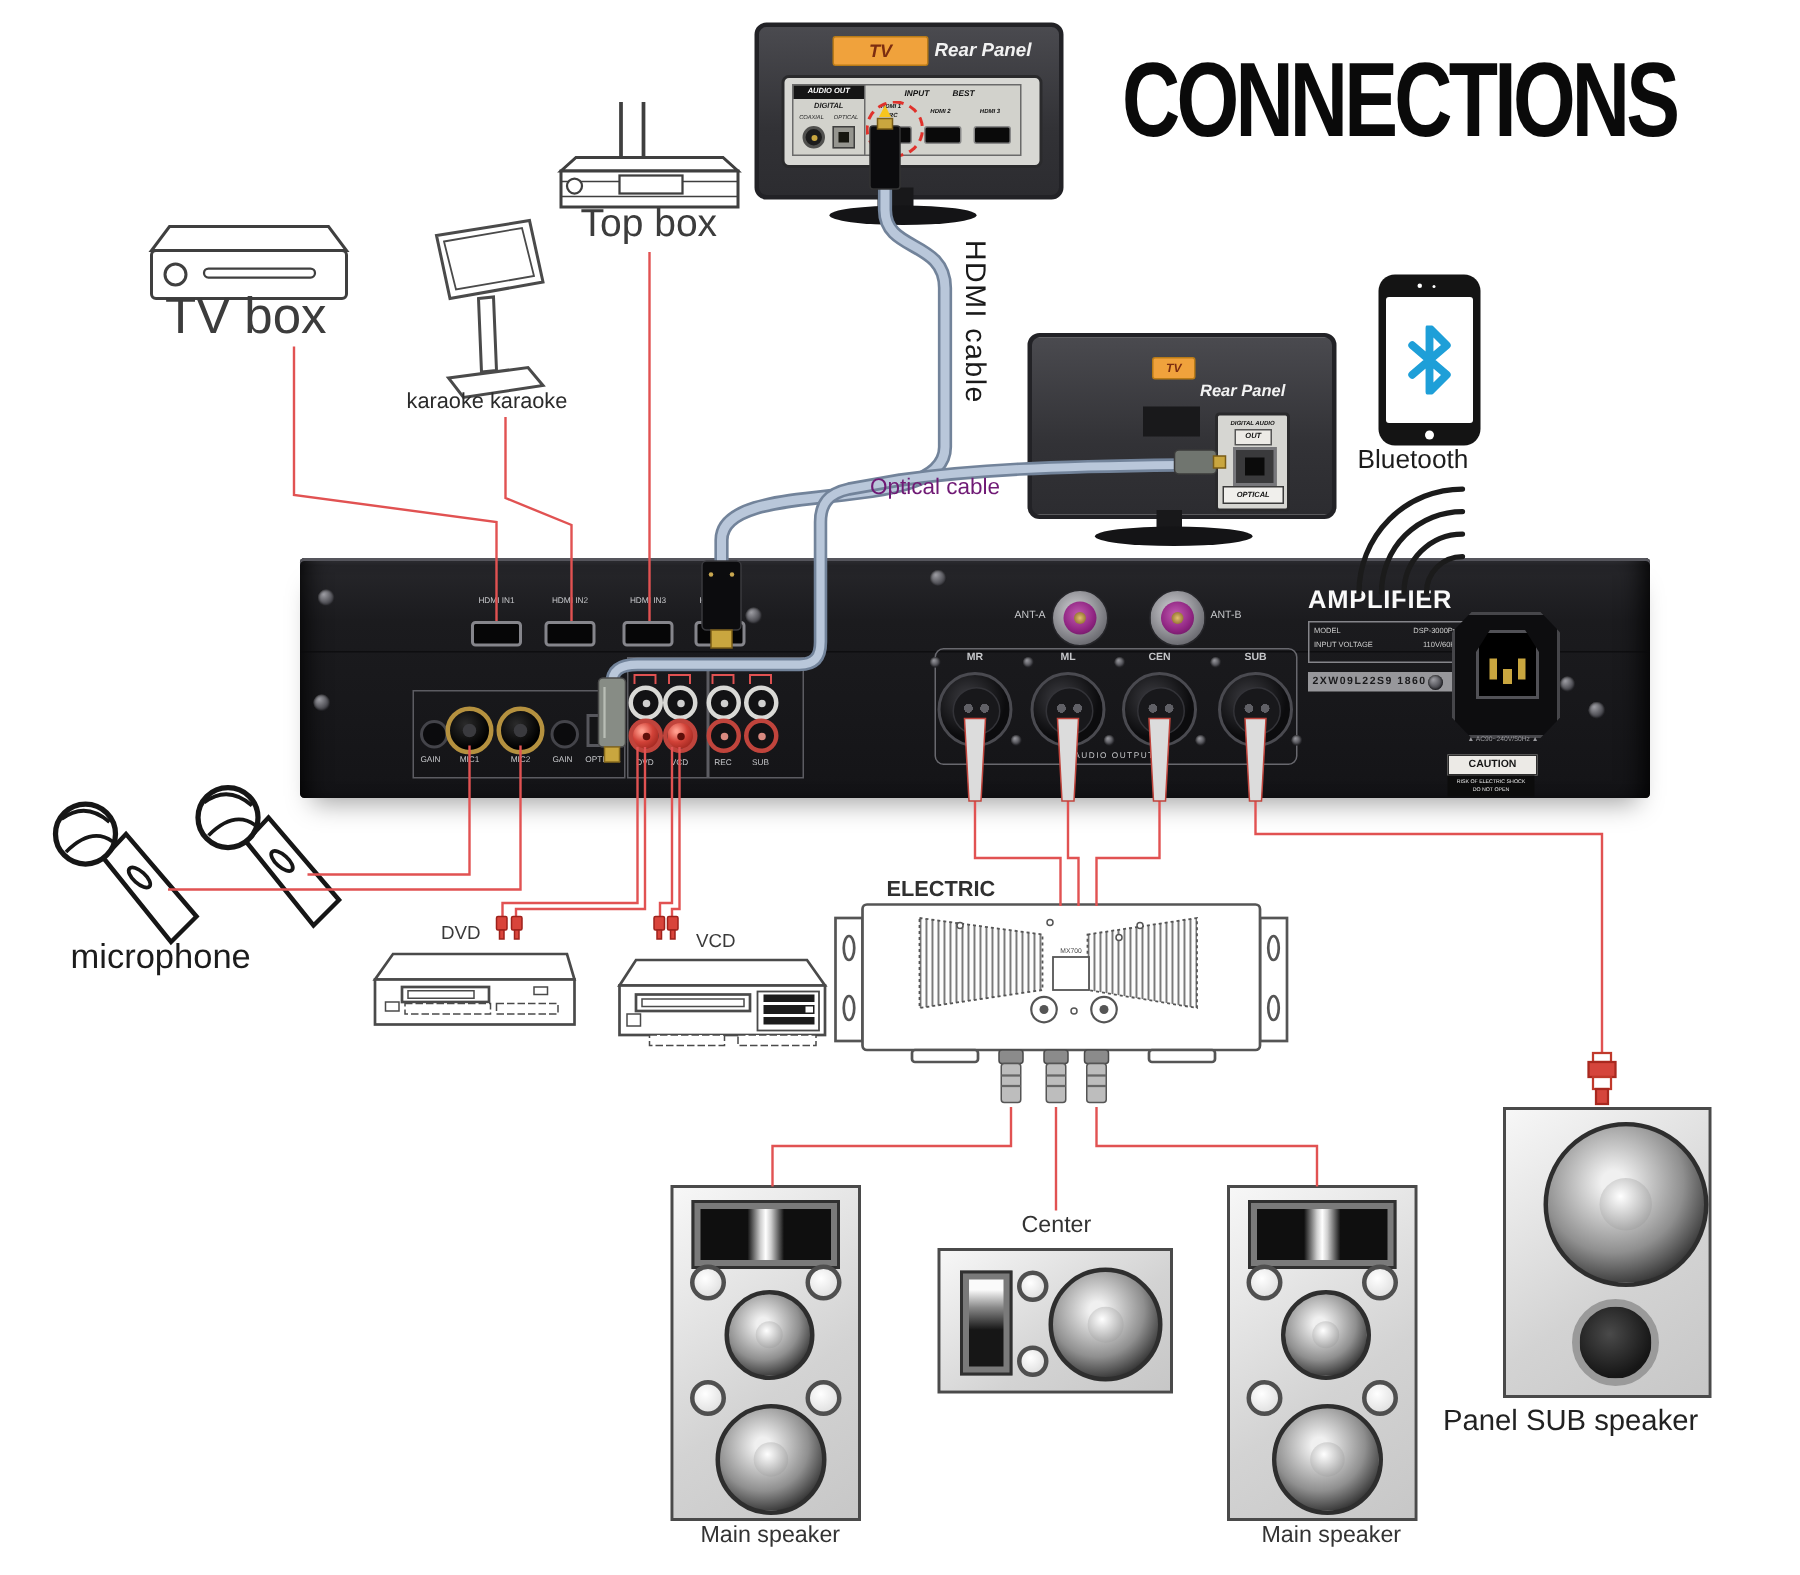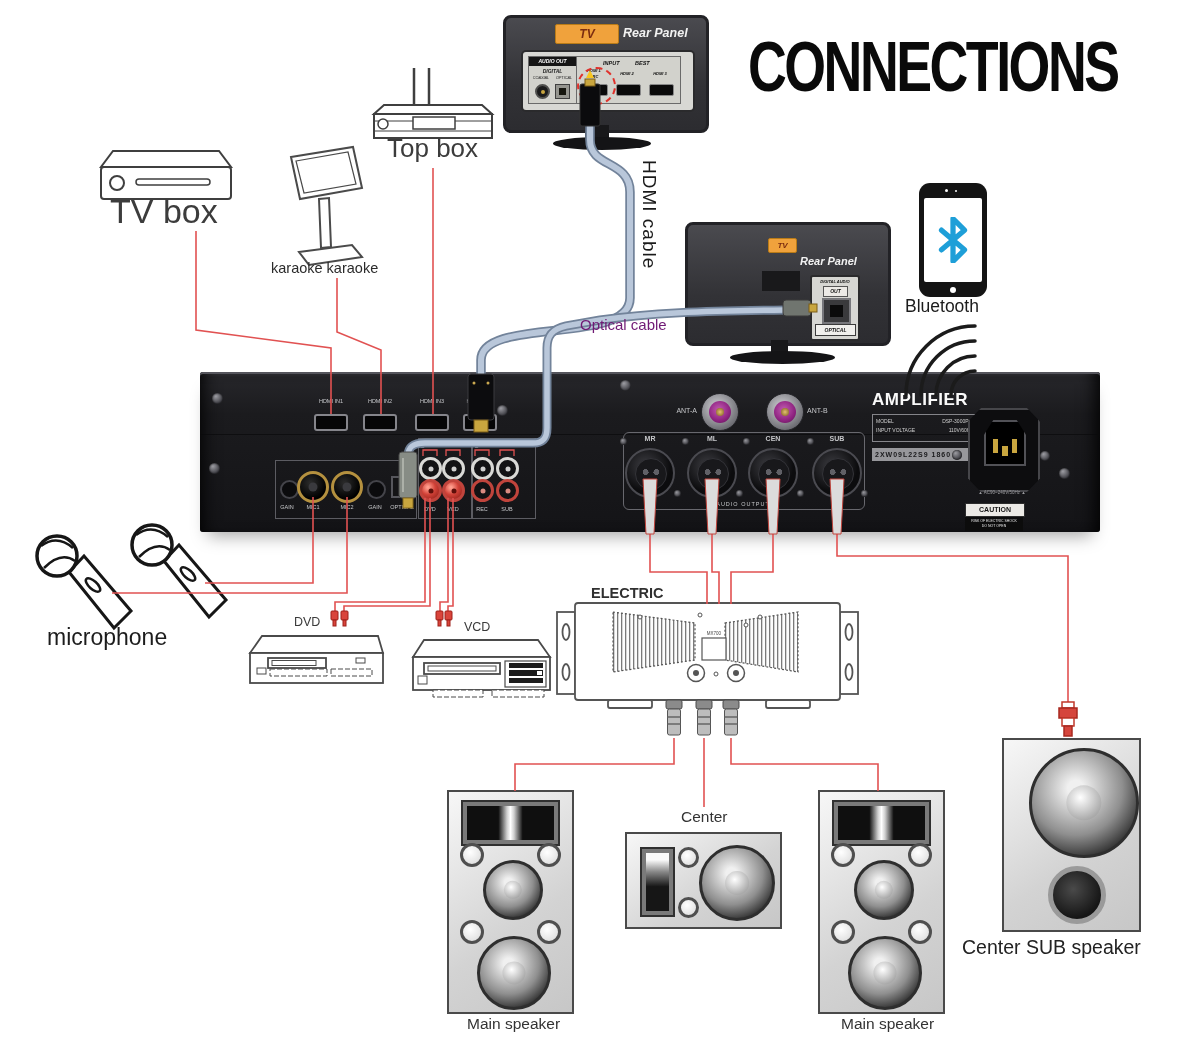--- a/index.html
+++ b/index.html
@@ -506,15 +506,15 @@
   <div class="t" style="left:638px;top:160px;font-size:19px;writing-mode:vertical-rl;letter-spacing:1px;color:#1a1a1a;">HDMI cable</div>
   <div class="t" style="left:580px;top:316px;font-size:15px;color:#701a75;">Optical cable</div>
   <div class="t" style="left:905px;top:296px;font-size:17.5px;color:#1c1c1c;">Bluetooth</div>
   <div class="t" style="left:47px;top:624px;font-size:23px;color:#1c1c1c;">microphone</div>
   <div class="t" style="left:294px;top:615px;font-size:12.5px;color:#3a3a3a;">DVD</div>
   <div class="t" style="left:464px;top:620px;font-size:12.5px;color:#3a3a3a;">VCD</div>
   <div class="t" style="left:591px;top:585px;font-size:14.5px;font-weight:bold;color:#303030;">ELECTRIC</div>
   <div class="t" style="left:681px;top:808px;font-size:15.5px;color:#333;">Center</div>
   <div class="t" style="left:467px;top:1015px;font-size:15.5px;color:#333;">Main speaker</div>
   <div class="t" style="left:841px;top:1015px;font-size:15.5px;color:#333;">Main speaker</div>
-  <div class="t" style="left:962px;top:936px;font-size:19.5px;color:#222;">Center SUB speaker</div>
+  <div class="t" style="left:962px;top:936px;font-size:19.5px;color:#222;">Panel SUB speaker</div>
 
 </div>
 
 </body></html>

